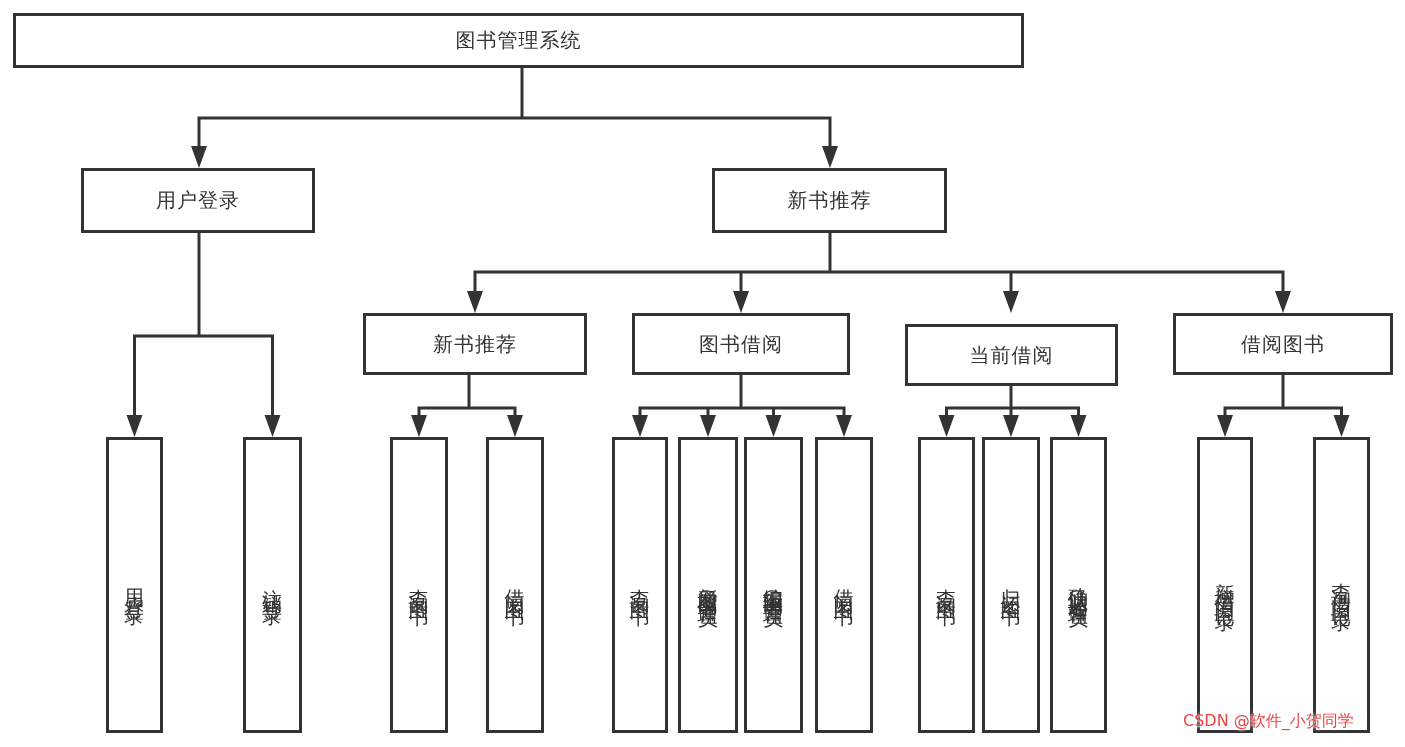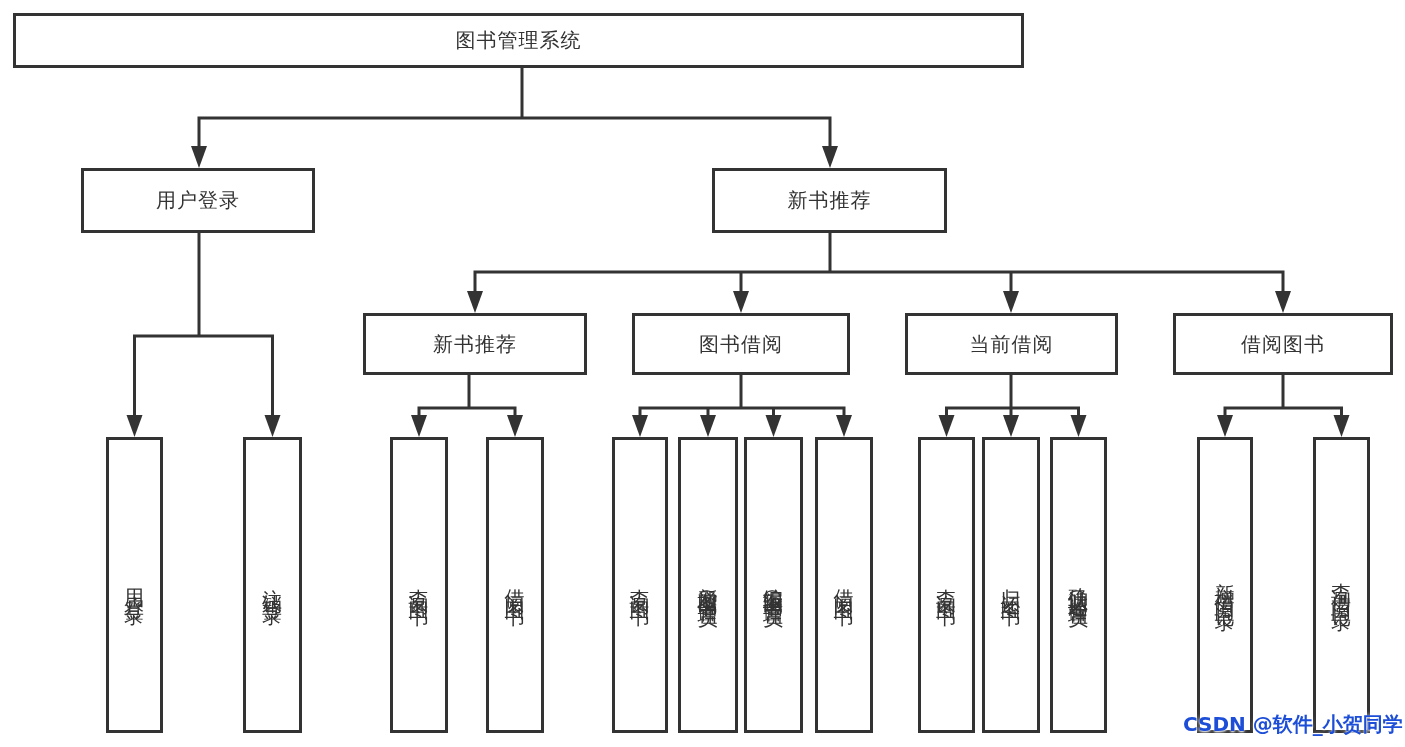--- a/index.html
+++ b/index.html
@@ -36,25 +36,24 @@
     font-size: 20px;
     letter-spacing: 6px;
     line-height: 1;
     white-space: nowrap;
   }
   .watermark {
     position: absolute;
     left: 1183px;
     top: 711px;
     z-index: 5;
-    color: #1d4ed8;
-    font-size: 20px;
+    color: #ef4444;
+    font-size: 16px;
     white-space: nowrap;
     text-shadow: 0 1px 2px rgba(255,255,255,0.95), 0 0 4px rgba(255,255,255,0.8);
-    font-weight: bold;
   }
   path { stroke: #333333; stroke-width: 3; fill: none; }
   polygon { fill: #333333; stroke: none; }
 </style>
 </head>
 <body>
 
 <div class="stage">
 
   <svg width="1405" height="747" viewBox="0 0 1405 747">
@@ -115,21 +114,21 @@
   <div class="box" style="left:712px; top:168px; width:235px; height:65px">
     <span class="hlabel">新书推荐</span>
   </div>
 
   <div class="box" style="left:363px; top:313px; width:224px; height:62px">
     <span class="hlabel">新书推荐</span>
   </div>
   <div class="box" style="left:632px; top:313px; width:218px; height:62px">
     <span class="hlabel">图书借阅</span>
   </div>
-  <div class="box" style="left:905px; top:313px; width:213px; height:62px">
+  <div class="box" style="left:905px; top:324px; width:213px; height:62px">
     <span class="hlabel">当前借阅</span>
   </div>
   <div class="box" style="left:1173px; top:313px; width:220px; height:62px">
     <span class="hlabel">借阅图书</span>
   </div>
 
   <div class="box vbox" style="left:106px; width:57px">
     <span class="vlabel">用户登录</span>
   </div>
   <div class="box vbox" style="left:243px; width:59px">

